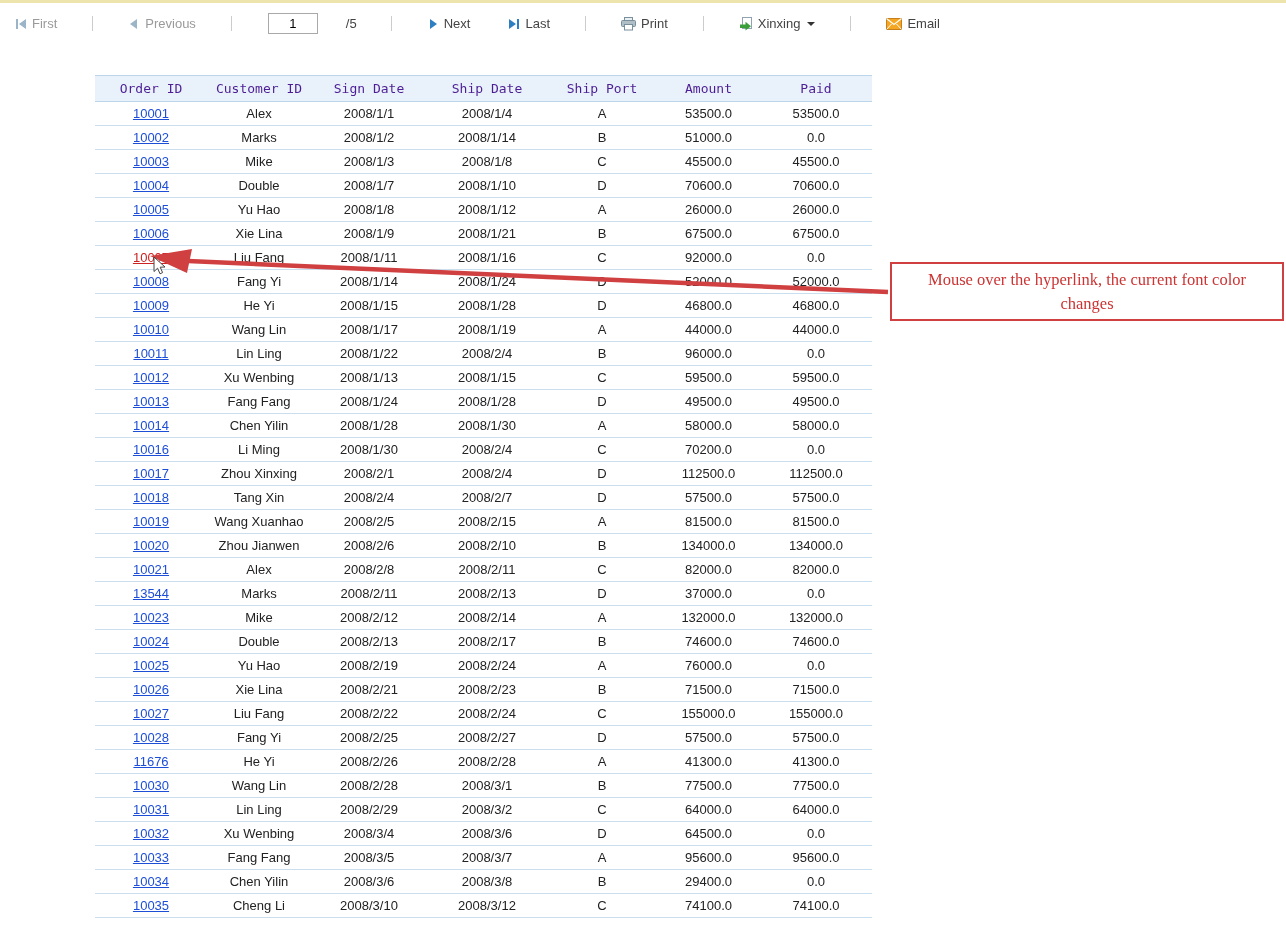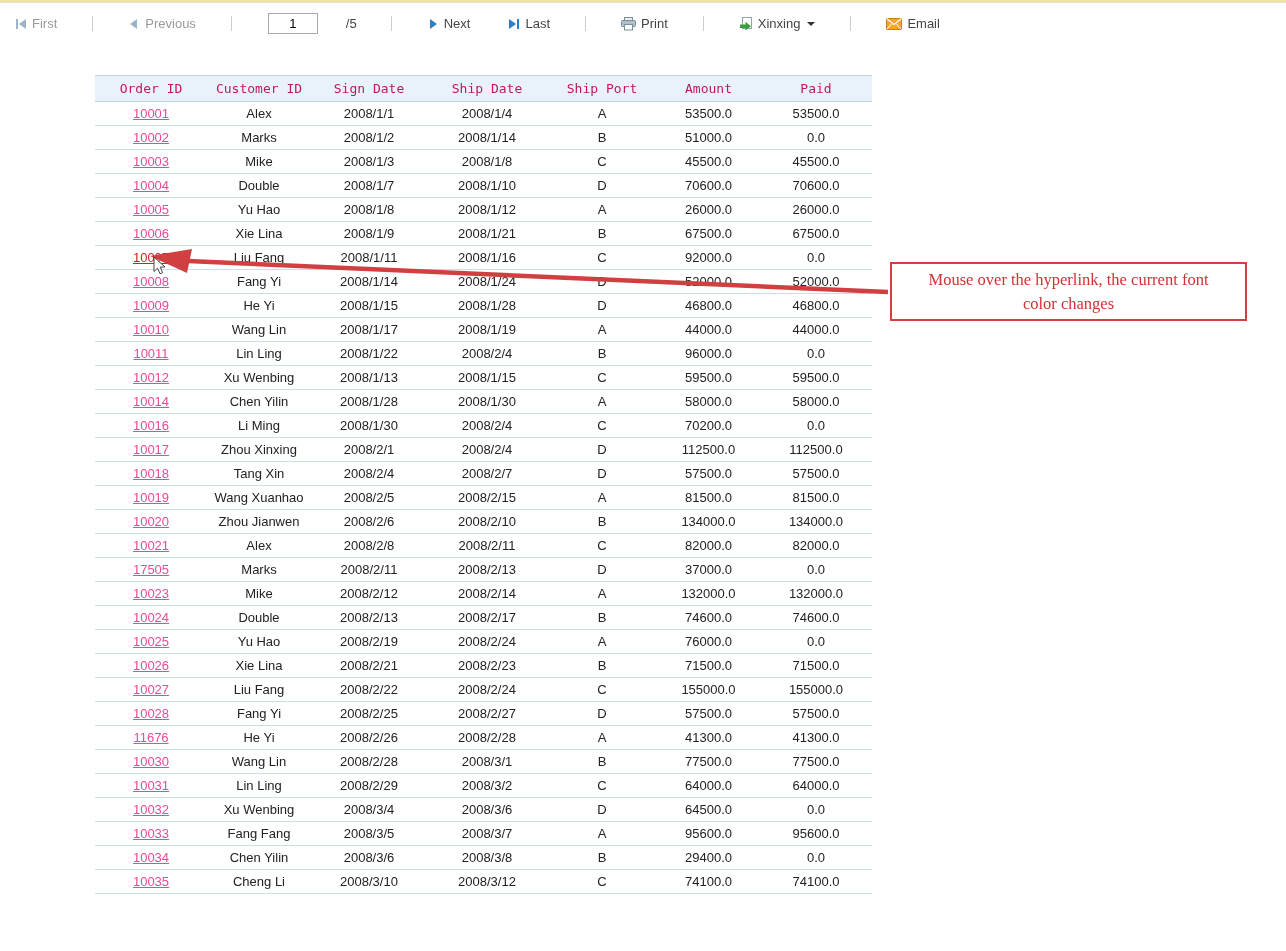--- a/index.html
+++ b/index.html
@@ -32,43 +32,43 @@
 
   
   .report-table {
     position:absolute; left:95px; top:75px; width:777px;
     border-collapse:collapse; table-layout:fixed;
     font-size:13px; color:#222;
   }
   .report-table th {
     background:#e9f2fa;
     font-family:"DejaVu Sans Mono", monospace;
-    font-weight:normal; font-size:13px; color:#be185d;
+    font-weight:normal; font-size:13px; color:#4c1d95;
     height:26px; text-align:center;
     border-top:1px solid #bcd5e8; border-bottom:1px solid #bcd5e8;
   }
   .report-table td {
     height:24px; text-align:center; vertical-align:middle;
     border-bottom:1px solid #c9deee; padding:0 2px;
     overflow:hidden; white-space:nowrap;
   }
-  .report-table a { color:#ec4899; text-decoration:underline; cursor:pointer; }
+  .report-table a { color:#1d4ed8; text-decoration:underline; cursor:pointer; }
   .report-table a.hovered { color:#cc2222; }
 
   .col-order    { width:112px; }
   .col-customer { width:104px; }
   .col-sign     { width:116px; }
   .col-ship     { width:120px; }
   .col-port     { width:110px; }
   .col-amount   { width:103px; }
   .col-paid     { width:112px; }
 
   
   .annotation-box {
-    position:absolute; left:890px; top:262px; width:357px; height:59px;
+    position:absolute; left:890px; top:262px; width:394px; height:59px;
     border:2px solid #d04040; color:#cc3333;
     font-family:"Liberation Serif", serif; font-size:16.5px; line-height:1.45;
     display:flex; align-items:center; justify-content:center; text-align:center;
     padding:16px 28px; background:#fff; z-index:4;
   }
   .overlay { position:absolute; left:0; top:0; z-index:5; pointer-events:none; }
   .cursor-icon { position:absolute; left:153px; top:256px; z-index:6; pointer-events:none; }
 </style>
 </head>
 <body>
@@ -274,20 +274,29 @@
         <tr>
           <td><a href="#">10012</a></td>
           <td>Xu Wenbing</td>
           <td>2008/1/13</td>
           <td>2008/1/15</td>
           <td>C</td>
           <td>59500.0</td>
           <td>59500.0</td>
         </tr>
         <tr>
+          <td><a href="#">10013</a></td>
+          <td>Fang Fang</td>
+          <td>2008/1/24</td>
+          <td>2008/1/28</td>
+          <td>D</td>
+          <td>49500.0</td>
+          <td>49500.0</td>
+        </tr>
+        <tr>
           <td><a href="#">10014</a></td>
           <td>Chen Yilin</td>
           <td>2008/1/28</td>
           <td>2008/1/30</td>
           <td>A</td>
           <td>58000.0</td>
           <td>58000.0</td>
         </tr>
         <tr>
           <td><a href="#">10016</a></td>
@@ -337,21 +346,21 @@
         <tr>
           <td><a href="#">10021</a></td>
           <td>Alex</td>
           <td>2008/2/8</td>
           <td>2008/2/11</td>
           <td>C</td>
           <td>82000.0</td>
           <td>82000.0</td>
         </tr>
         <tr>
-          <td><a href="#">17505</a></td>
+          <td><a href="#">13544</a></td>
           <td>Marks</td>
           <td>2008/2/11</td>
           <td>2008/2/13</td>
           <td>D</td>
           <td>37000.0</td>
           <td>0.0</td>
         </tr>
         <tr>
           <td><a href="#">10023</a></td>
           <td>Mike</td>

